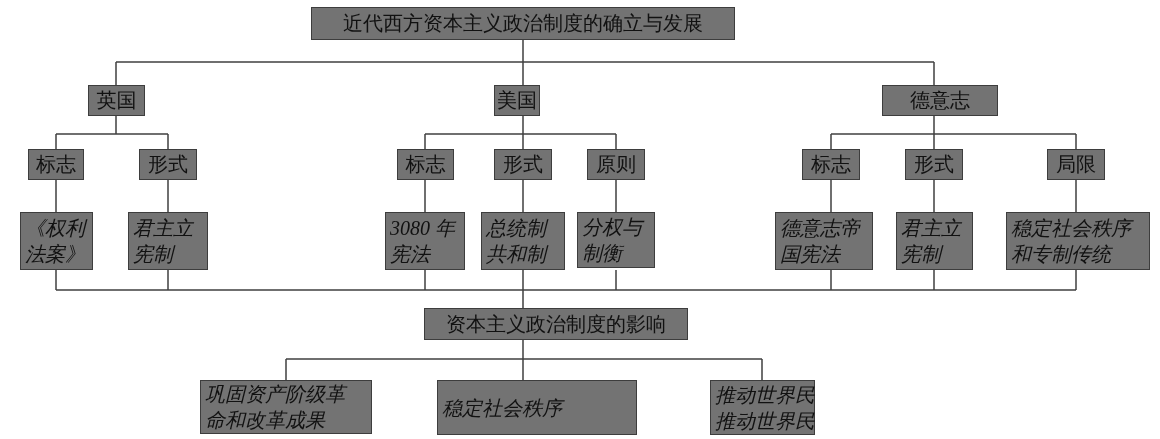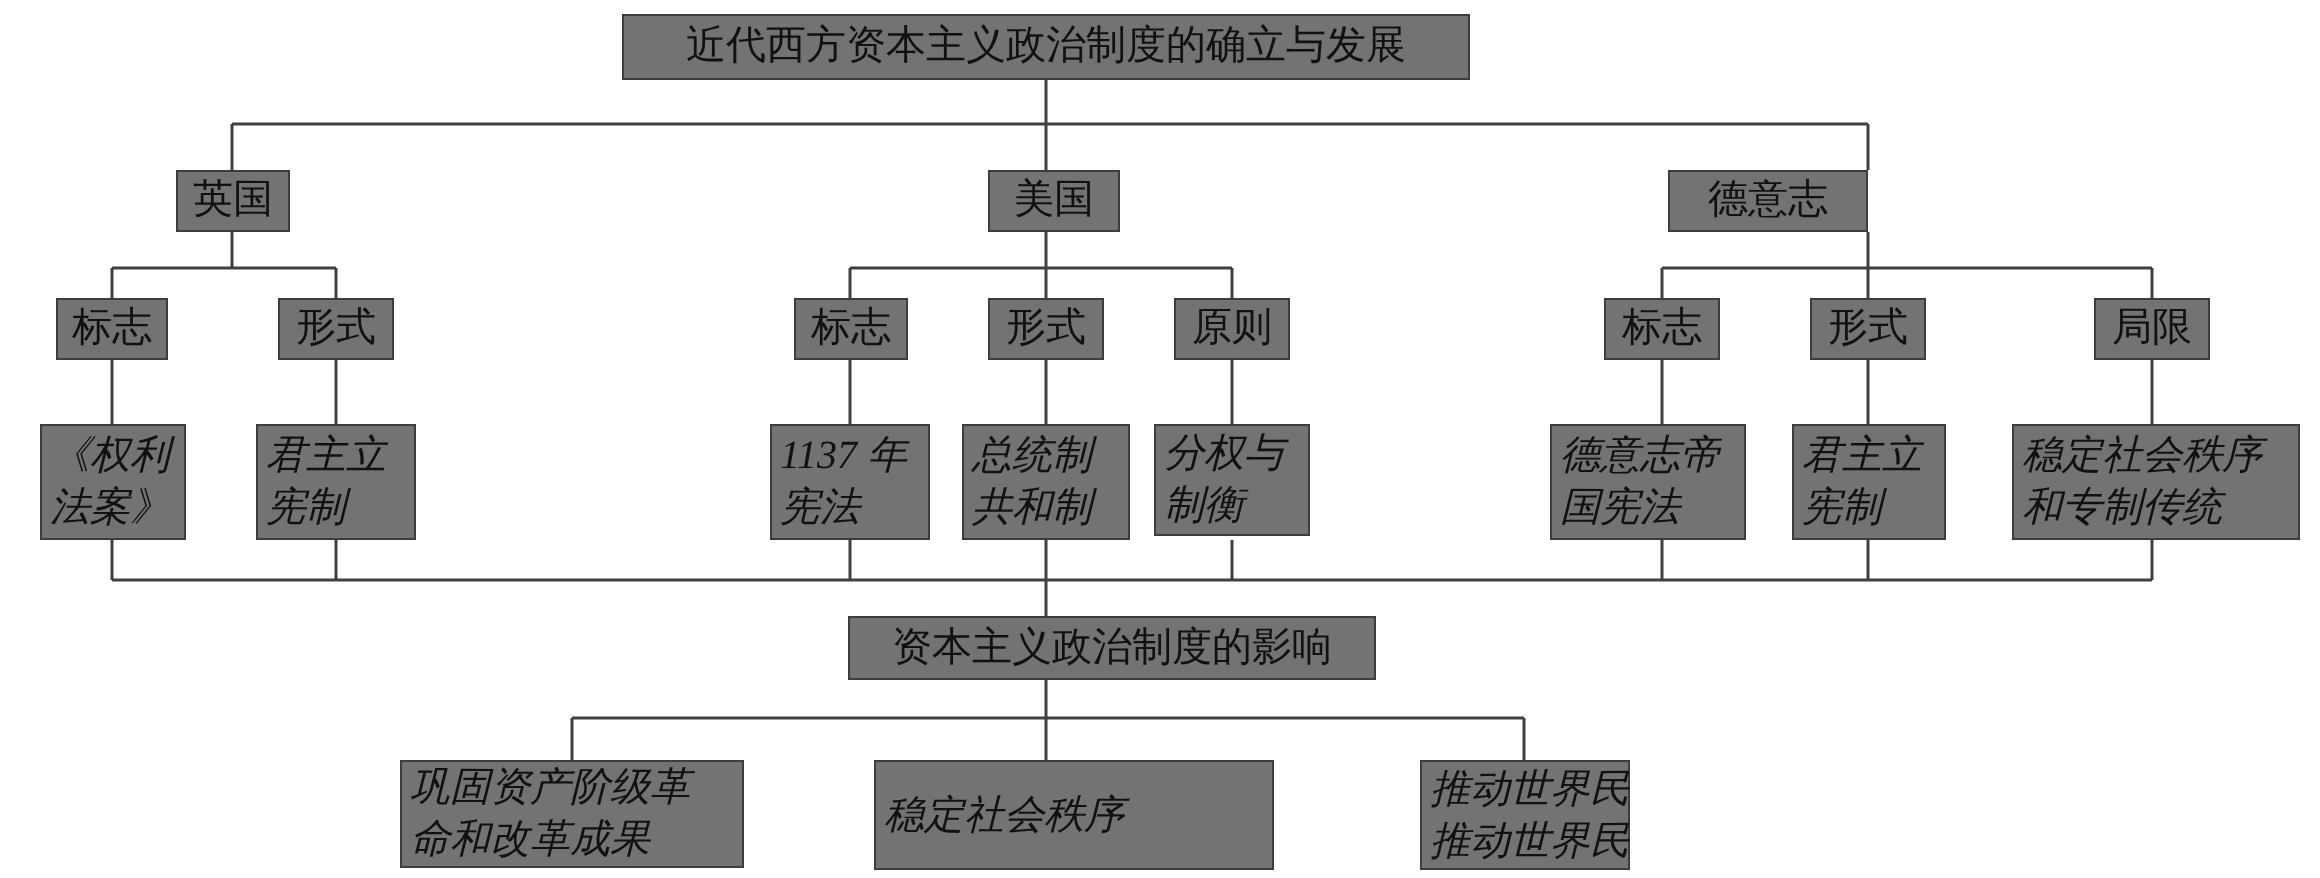--- a/index.html
+++ b/index.html
@@ -71,24 +71,24 @@
     </g>
   </svg>
 
   <div class="node single" style="left:311px;top:7px;width:424px;height:33px">
     <span>近代西方资本主义政治制度的确立与发展</span>
   </div>
 
   <div class="node single" style="left:88px;top:85px;width:57px;height:31px">
     <span>英国</span>
   </div>
-  <div class="node single" style="left:494px;top:85px;width:66px;height:31px">
+  <div class="node single" style="left:494px;top:85px;width:46px;height:31px">
     <span>美国</span>
   </div>
-  <div class="node single" style="left:834px;top:85px;width:100px;height:31px">
+  <div class="node single" style="left:882px;top:85px;width:116px;height:31px">
     <span>德意志</span>
   </div>
 
   <div class="node single" style="left:28px;top:149px;width:56px;height:31px">
     <span>标志</span>
   </div>
   <div class="node single" style="left:139px;top:149px;width:58px;height:31px">
     <span>形式</span>
   </div>
   <div class="node single" style="left:397px;top:149px;width:57px;height:31px">
@@ -112,21 +112,21 @@
 
   <div class="node multi" style="left:20px;top:212px;width:73px;height:58px">
     <span>《权利</span>
     <span>法案》</span>
   </div>
   <div class="node multi" style="left:128px;top:212px;width:80px;height:58px">
     <span>君主立</span>
     <span>宪制</span>
   </div>
   <div class="node multi" style="left:385px;top:212px;width:80px;height:58px">
-    <span>1137 年</span>
+    <span>3080 年</span>
     <span>宪法</span>
   </div>
   <div class="node multi" style="left:481px;top:212px;width:84px;height:58px">
     <span>总统制</span>
     <span>共和制</span>
   </div>
   <div class="node multi" style="left:577px;top:212px;width:78px;height:56px">
     <span>分权与</span>
     <span>制衡</span>
   </div>

